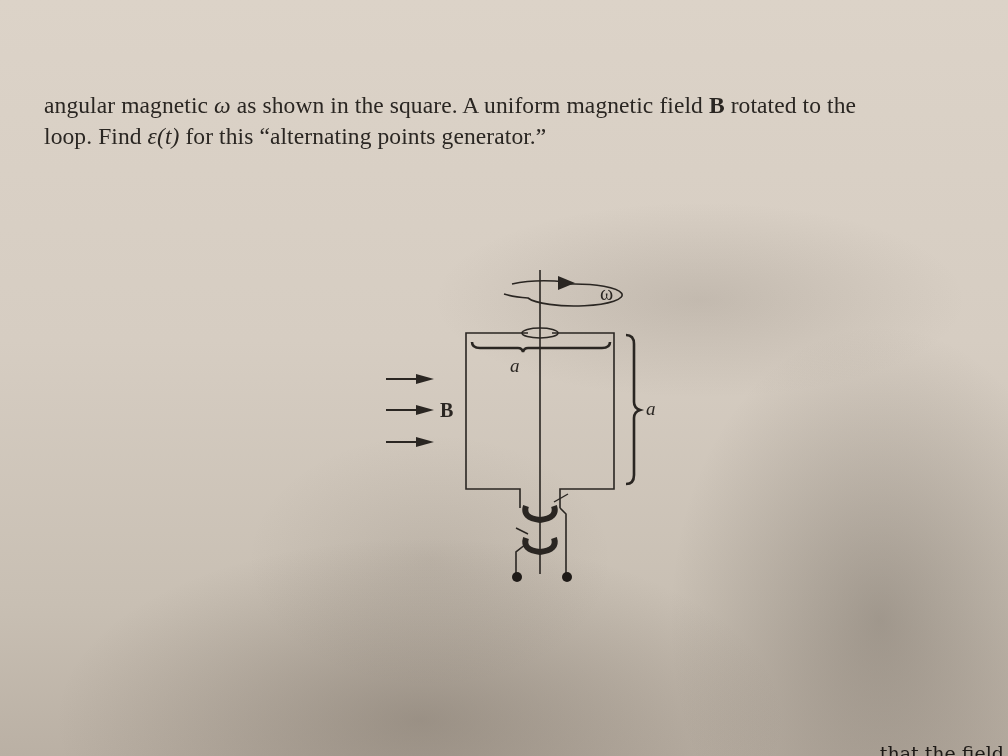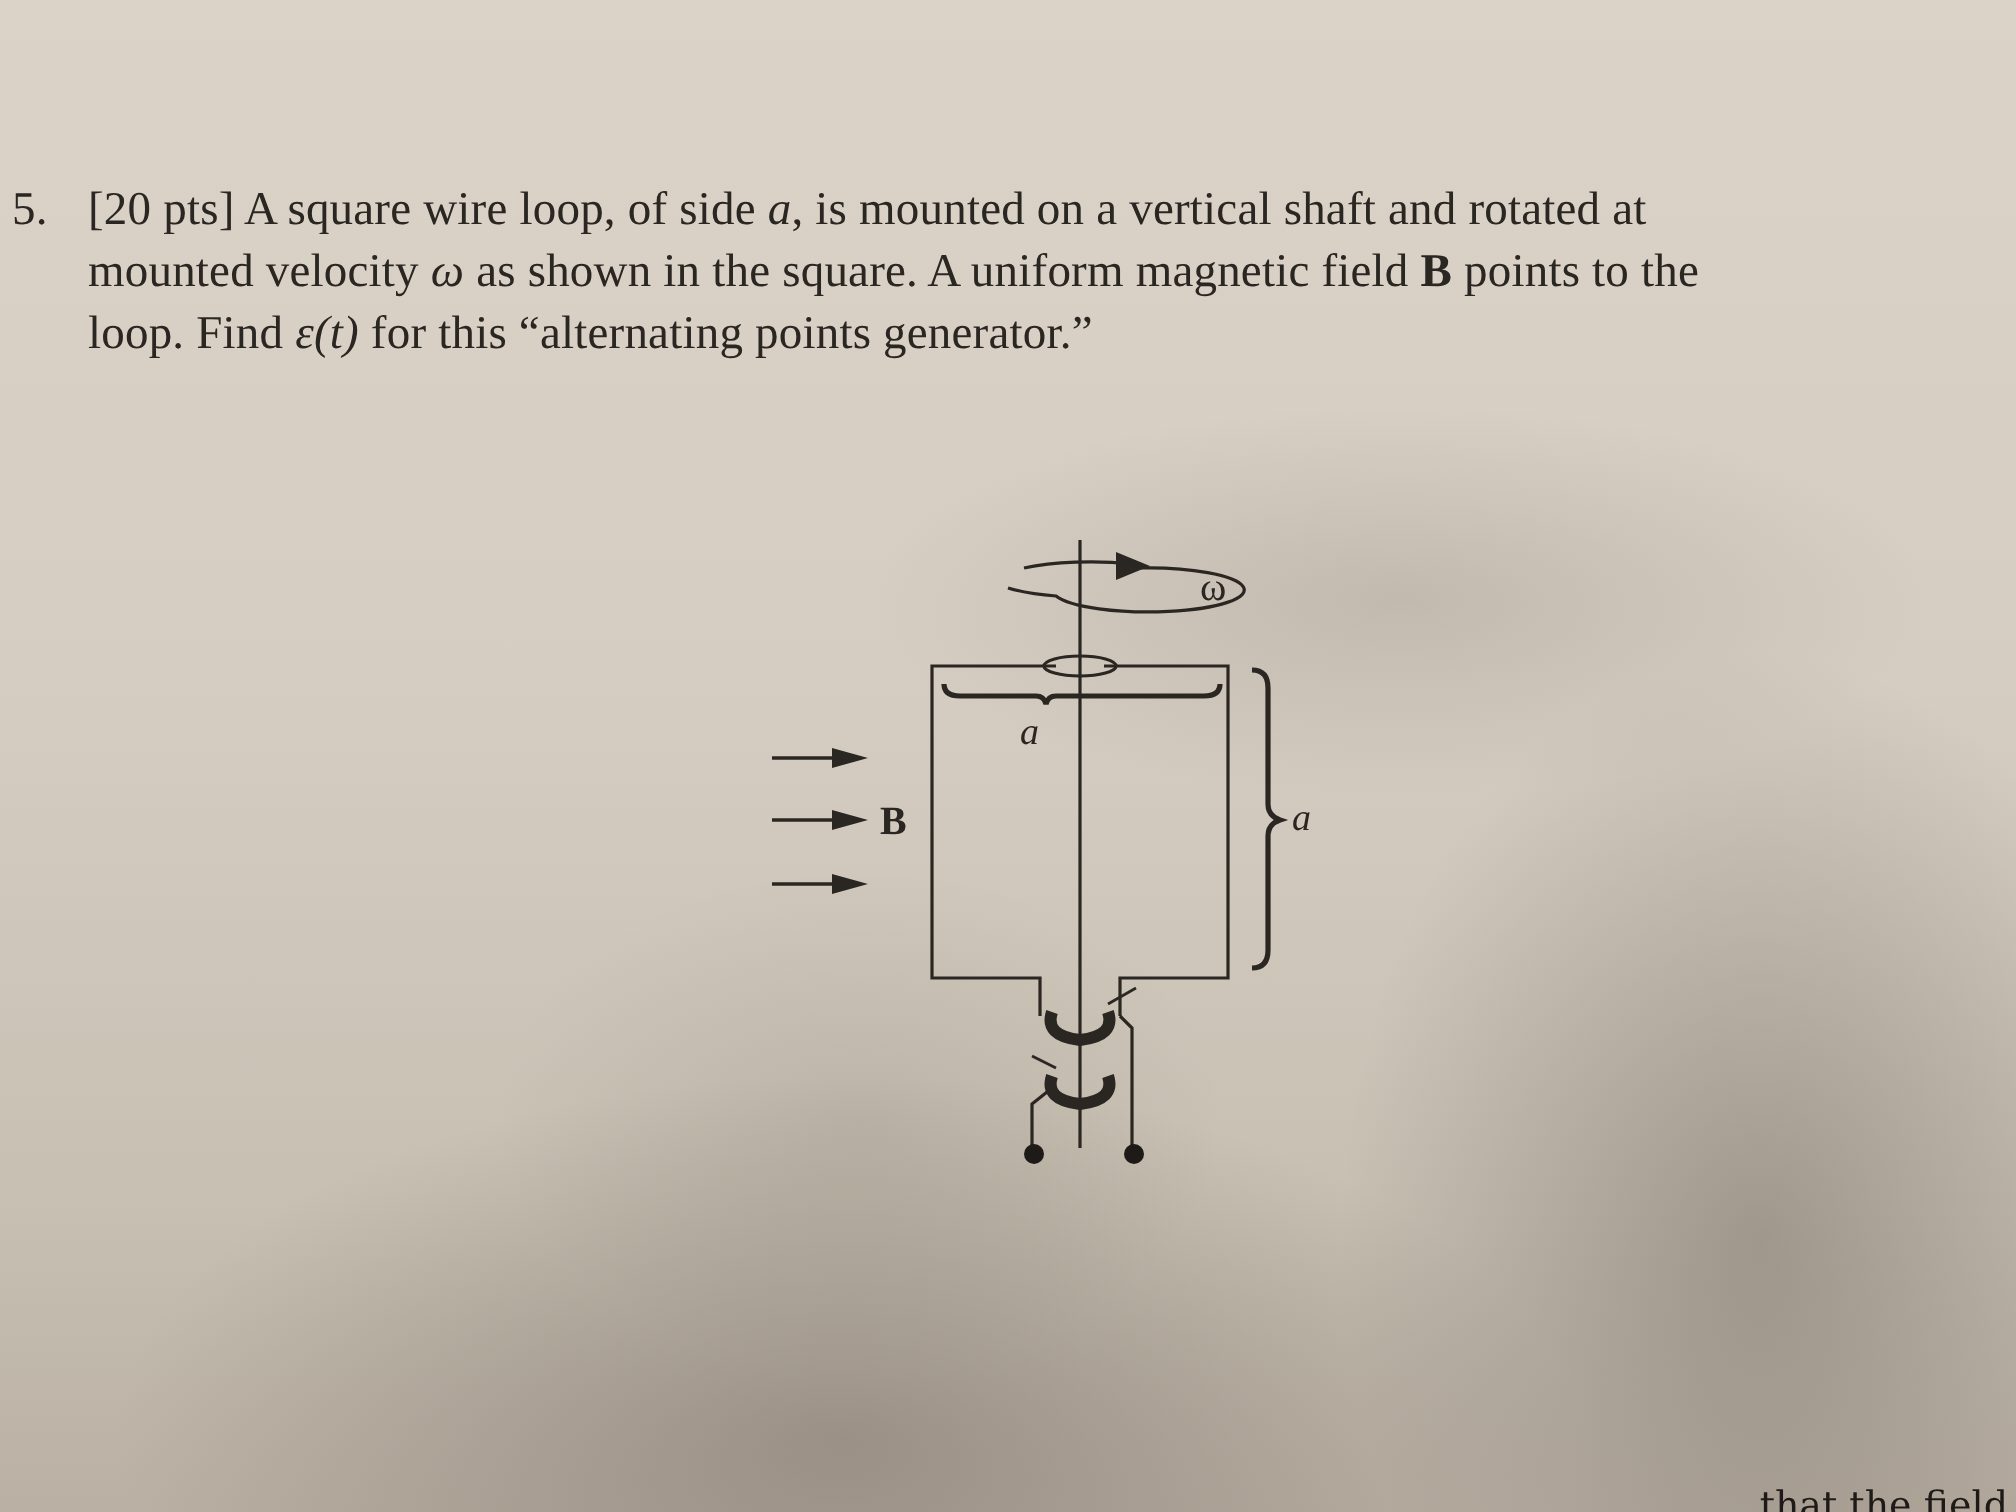--- a/index.html
+++ b/index.html
@@ -34,26 +34,22 @@
     font-family: "DejaVu Serif", serif; font-size: 19px; color: #1e1a17;
     white-space: nowrap;
   }
 </style>
 </head>
 <body>
 
 <div class="paper"></div>
 
 <div class="problem">
-  <div class="line">
-    <span class="num">5.</span><span>[20 pts]</span>
-    <span>A square wire loop, of side </span><i>a</i><span>, is mounted on a vertical shaft and rotated at</span>
-  </div>
   <div class="line indent">
-    <span>mounted velocity </span><i>ω</i><span> as shown in the square. A uniform magnetic field </span><b>B</b><span> points to the</span>
+    <span>angular magnetic </span><i>ω</i><span> as shown in the square. A uniform magnetic field </span><b>B</b><span> rotated to the</span>
   </div>
   <div class="line indent">
     <span>loop. Find </span><i>ε(t)</i><span> for this “alternating points generator.”</span>
   </div>
 </div>
 
 <div class="figure">
   <svg viewBox="0 0 300 340" xmlns="http://www.w3.org/2000/svg" stroke="#2a2622" fill="none" stroke-width="1.6">
 
     <line x1="170" y1="8" x2="170" y2="312"></line>

